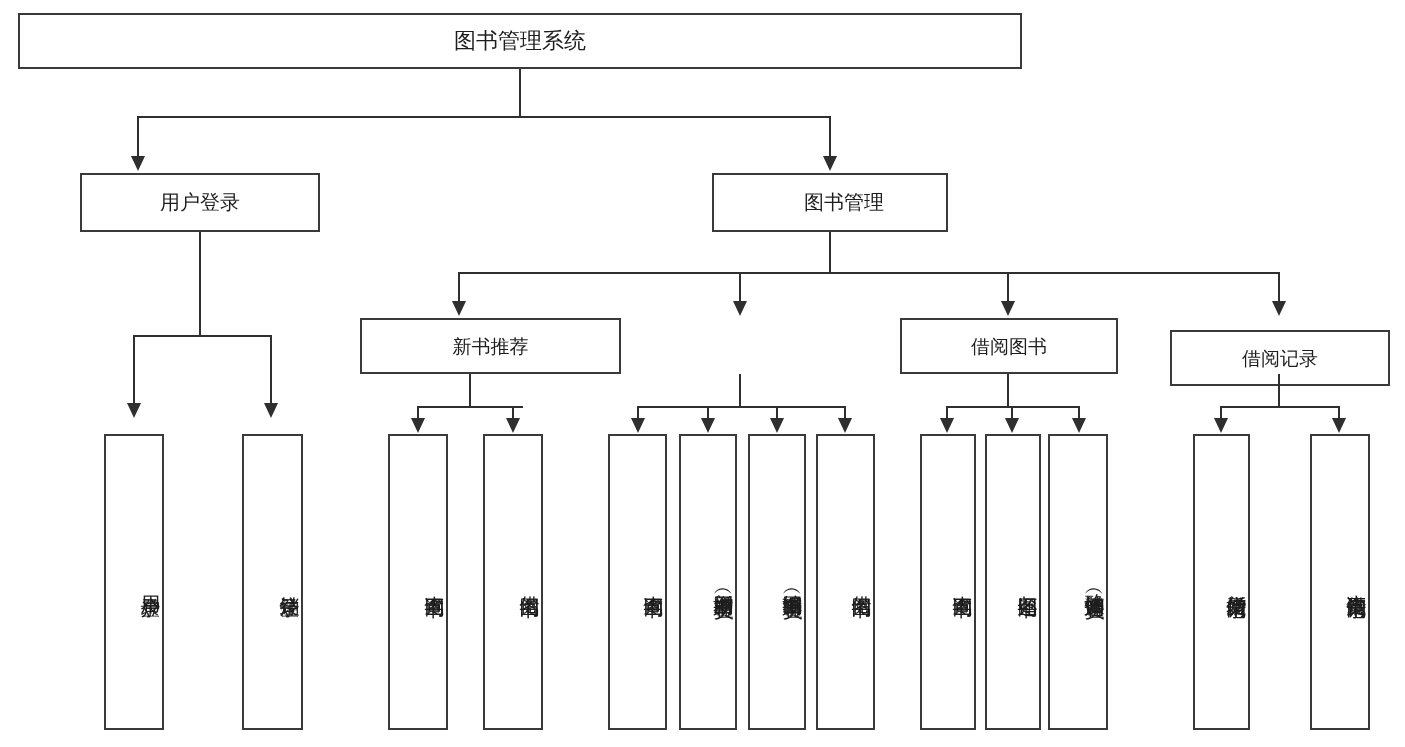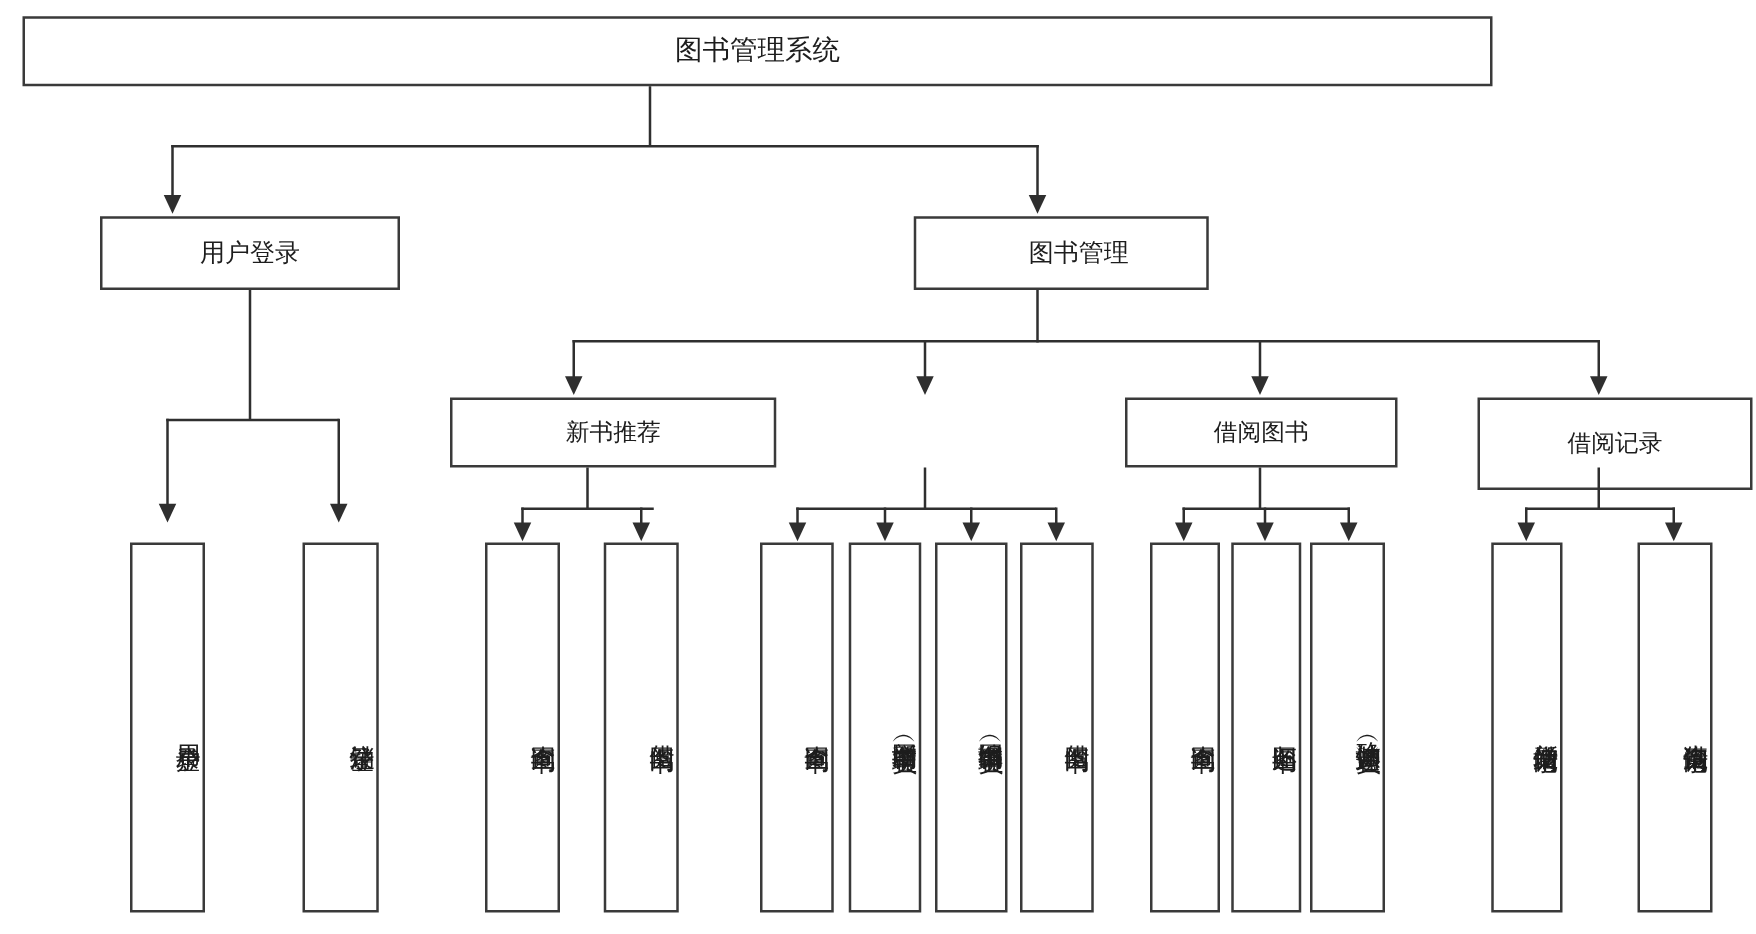--- a/index.html
+++ b/index.html
@@ -78,38 +78,38 @@
     color: #b9b9b9;
     white-space: nowrap;
     letter-spacing: 0.5px;
   }
 </style>
 </head>
 <body>
 
 <div id="canvas">
 
-  <div class="node root" style="left:18px; top:13px; width:1176px; height:56px;">
+  <div class="node root" style="left:18px; top:13px; width:1004px; height:56px;">
     <span>图书管理系统</span>
   </div>
 
   <div class="conn vline" style="left:519px; top:69px; width:2px; height:48px;"></div>
 
   <div class="conn hline" style="left:137px; top:116px; width:694px; height:2px;"></div>
 
   <div class="conn vline" style="left:137px; top:116px; width:2px; height:42px;"></div>
   <div class="arrow" style="left:131px; top:156px;"></div>
 
   <div class="conn vline" style="left:829px; top:116px; width:2px; height:42px;"></div>
   <div class="arrow" style="left:823px; top:156px;"></div>
 
   <div class="node lvl2" style="left:80px; top:173px; width:240px; height:59px;">
     <span>用户登录</span>
   </div>
-  <div class="node lvl2" style="left:731px; top:173px; width:236px; height:59px;padding-left:28px;">
+  <div class="node lvl2" style="left:712px; top:173px; width:236px; height:59px;padding-left:28px;">
     <span>图书管理</span>
   </div>
 
   <div class="conn vline" style="left:199px; top:232px; width:2px; height:104px;"></div>
   <div class="conn hline" style="left:133px; top:335px; width:138px; height:2px;"></div>
   <div class="conn vline" style="left:133px; top:335px; width:2px; height:70px;"></div>
   <div class="arrow" style="left:127px; top:403px;"></div>
   <div class="conn vline" style="left:270px; top:335px; width:2px; height:70px;"></div>
   <div class="arrow" style="left:264px; top:403px;"></div>
 
@@ -127,21 +127,21 @@
 
   <div class="conn vline" style="left:1278px; top:272px; width:2px; height:30px;"></div>
   <div class="arrow" style="left:1272px; top:301px;"></div>
 
   <div class="node lvl3" style="left:360px; top:318px; width:261px; height:56px;">
     <span>新书推荐</span>
   </div>
   <div class="node lvl3" style="left:900px; top:318px; width:218px; height:56px;">
     <span>借阅图书</span>
   </div>
-  <div class="node lvl3" style="left:1170px; top:318px; width:220px; height:74px;margin-left:12px;">
+  <div class="node lvl3" style="left:1170px; top:330px; width:220px; height:56px;">
     <span>借阅记录</span>
   </div>
 
   <div class="conn vline" style="left:469px; top:374px; width:2px; height:34px;"></div>
   <div class="conn hline" style="left:417px; top:406px; width:106px; height:2px;"></div>
   <div class="conn vline" style="left:417px; top:406px; width:2px; height:14px;"></div>
   <div class="arrow" style="left:411px; top:418px;"></div>
   <div class="conn vline" style="left:512px; top:406px; width:2px; height:14px;"></div>
   <div class="arrow" style="left:506px; top:418px;"></div>
 

